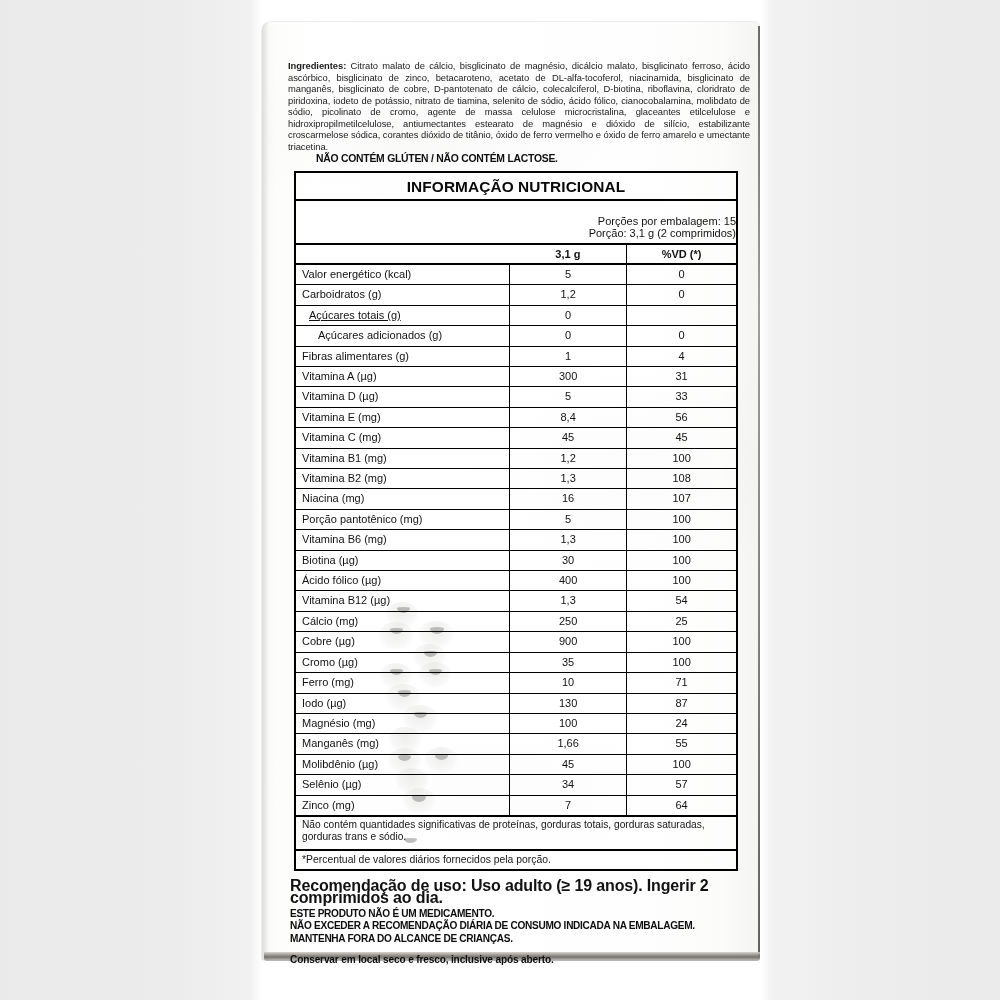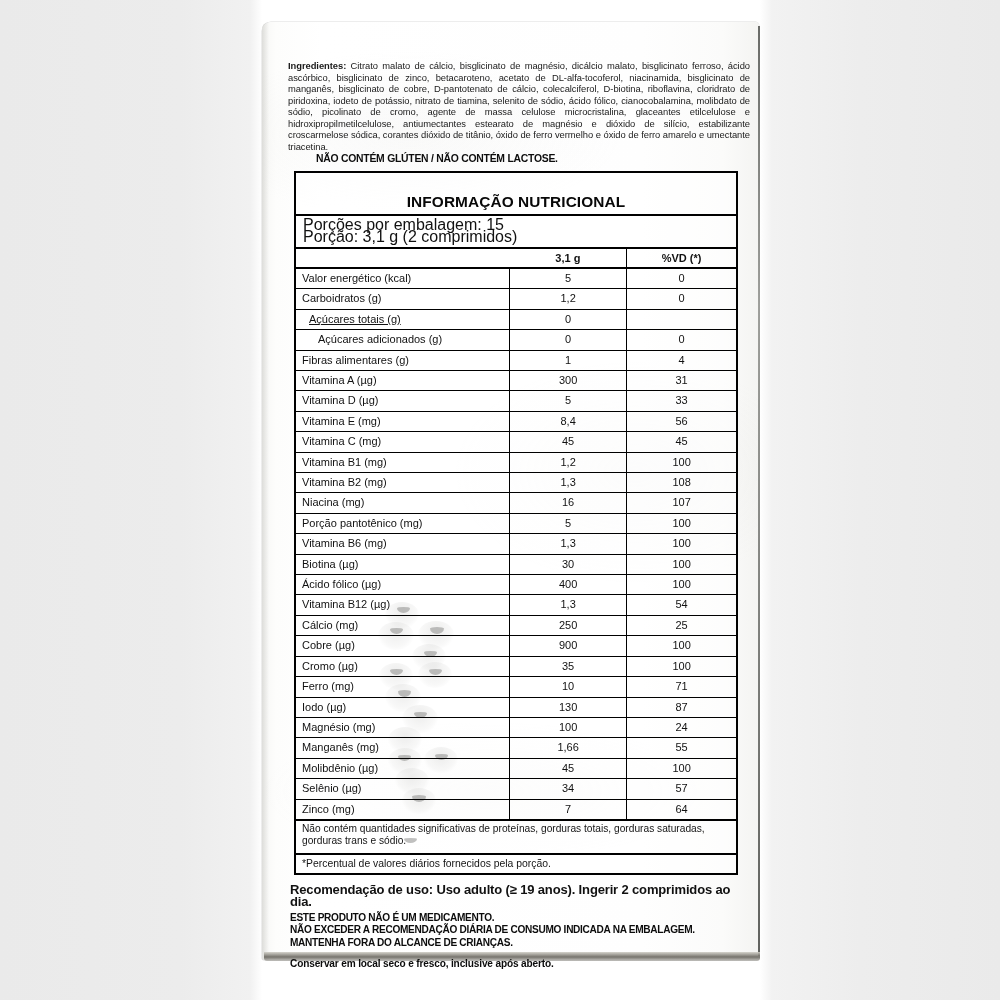--- a/index.html
+++ b/index.html
@@ -123,31 +123,32 @@
     width: 444px;
     border: 2.6px solid #000;
     background: rgba(255,255,255,0.55);
     box-sizing: border-box;
   }
   .nut-title {
     text-align: center;
     font-size: 15.4px;
     font-weight: 700;
     letter-spacing: 0.1px;
-    padding: 20px 0 3px;
+    padding: 5px 0 3px;
     color: #080808;
   }
   .rule-thick { height: 2.2px; background: #000; }
   .rule-med   { height: 1.6px; background: #000; }
 
   .portions {
-    padding: 3px 0 3px 7px;
-    font-size: 16px;
+    padding: 14px 0 3px 7px;
+    font-size: 11px;
     line-height: 12.4px;
     color: #111;
+    text-align: right;
   }
 
   table.nut {
     width: 100%;
     border-collapse: collapse;
     table-layout: fixed;
     font-size: 11px;
     color: #111;
   }
   table.nut col.c-name { width: 213px; }
@@ -202,21 +203,21 @@
     color: #141414;
   }
 
   
   .usage {
     margin-top: 9px;
     margin-left: 2px;
     width: 458px;
   }
   .usage .rec {
-    font-size: 13px;
+    font-size: 16px;
     line-height: 12px;
     font-weight: 700;
     letter-spacing: -0.15px;
     color: #111;
   }
   .usage .rec .lead { font-weight: 700; }
   .usage .warn {
     margin-top: 4px;
     font-size: 10.1px;
     line-height: 12.3px;

